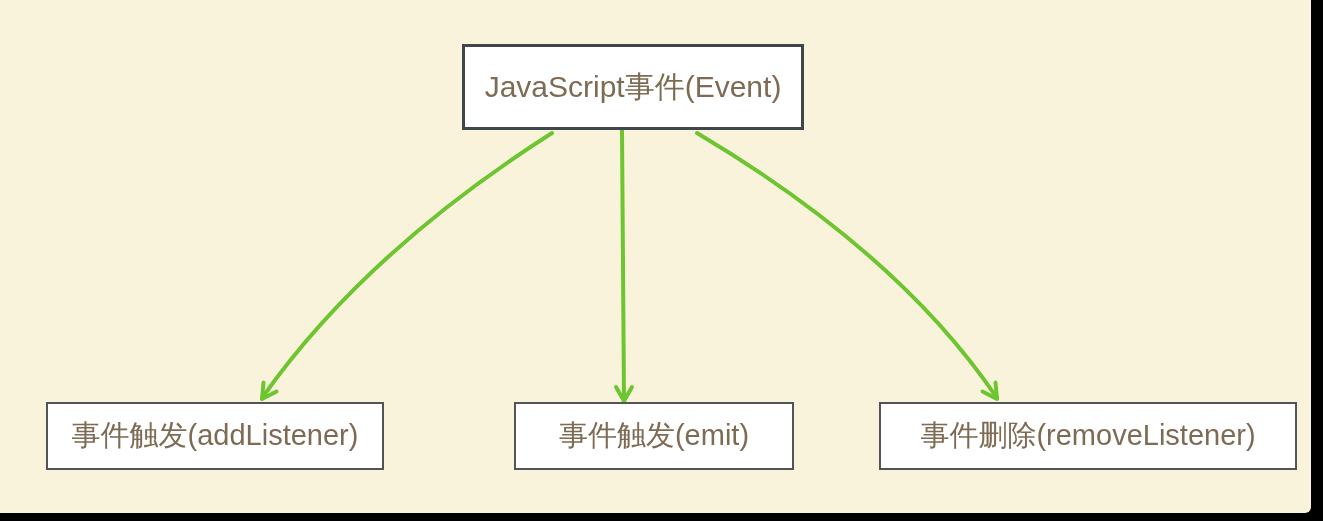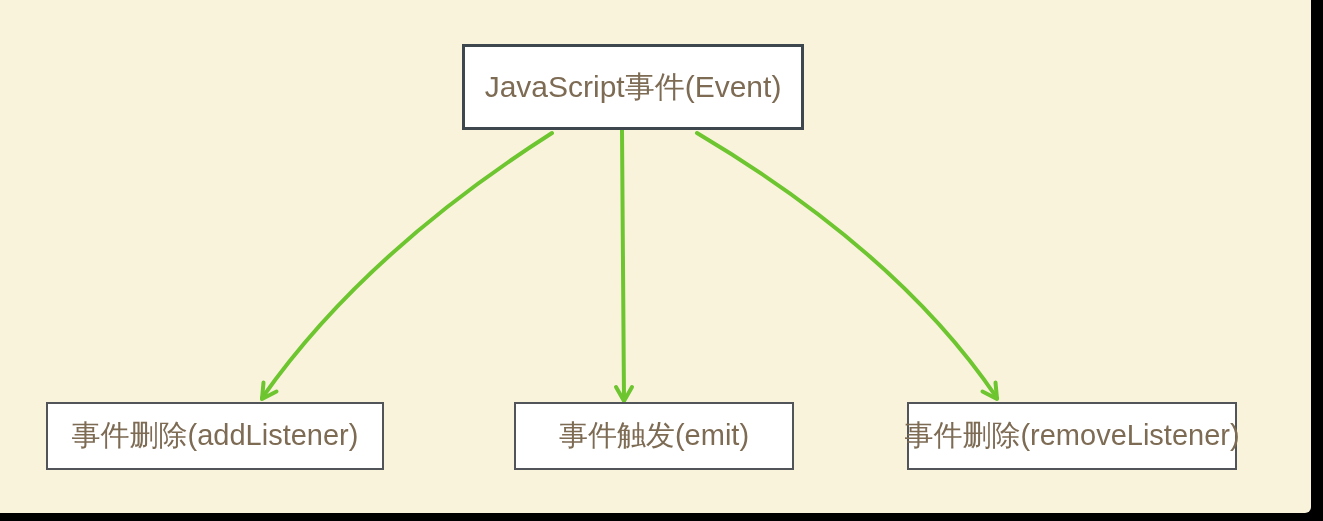--- a/index.html
+++ b/index.html
@@ -55,21 +55,21 @@
     font-size: 30px;
   }
   .node.child {
     top: 402px;
     height: 68px;
     border: 2px solid var(--child-border);
     font-size: 29px;
   }
   .node.child.c1 { left: 46px;  width: 338px; }
   .node.child.c2 { left: 514px; width: 280px; }
-  .node.child.c3 { left: 879px; width: 330px; margin-left: 28px; }
+  .node.child.c3 { left: 879px; width: 418px; }
 </style>
 </head>
 <body>
 
 <div class="stage">
 
   <svg class="edges" viewBox="0 0 1311 513" aria-hidden="true">
 
     <g>
       <path class="edge-line" d="M552 133 Q364 253 262 398"></path>
@@ -82,19 +82,19 @@
     </g>
 
     <g>
       <path class="edge-line" d="M697 133 Q899 253 997 398"></path>
       <path class="edge-head" d="M995.5 382.5 L997 399 L982.5 391.5"></path>
     </g>
   </svg>
 
   <div class="node root">JavaScript事件(Event)</div>
 
-  <div class="node child c1">事件删除(addListener)</div>
+  <div class="node child c1">事件触发(addListener)</div>
 
   <div class="node child c2">事件触发(emit)</div>
 
   <div class="node child c3">事件删除(removeListener)</div>
 
 </div>
 
 </body></html>

